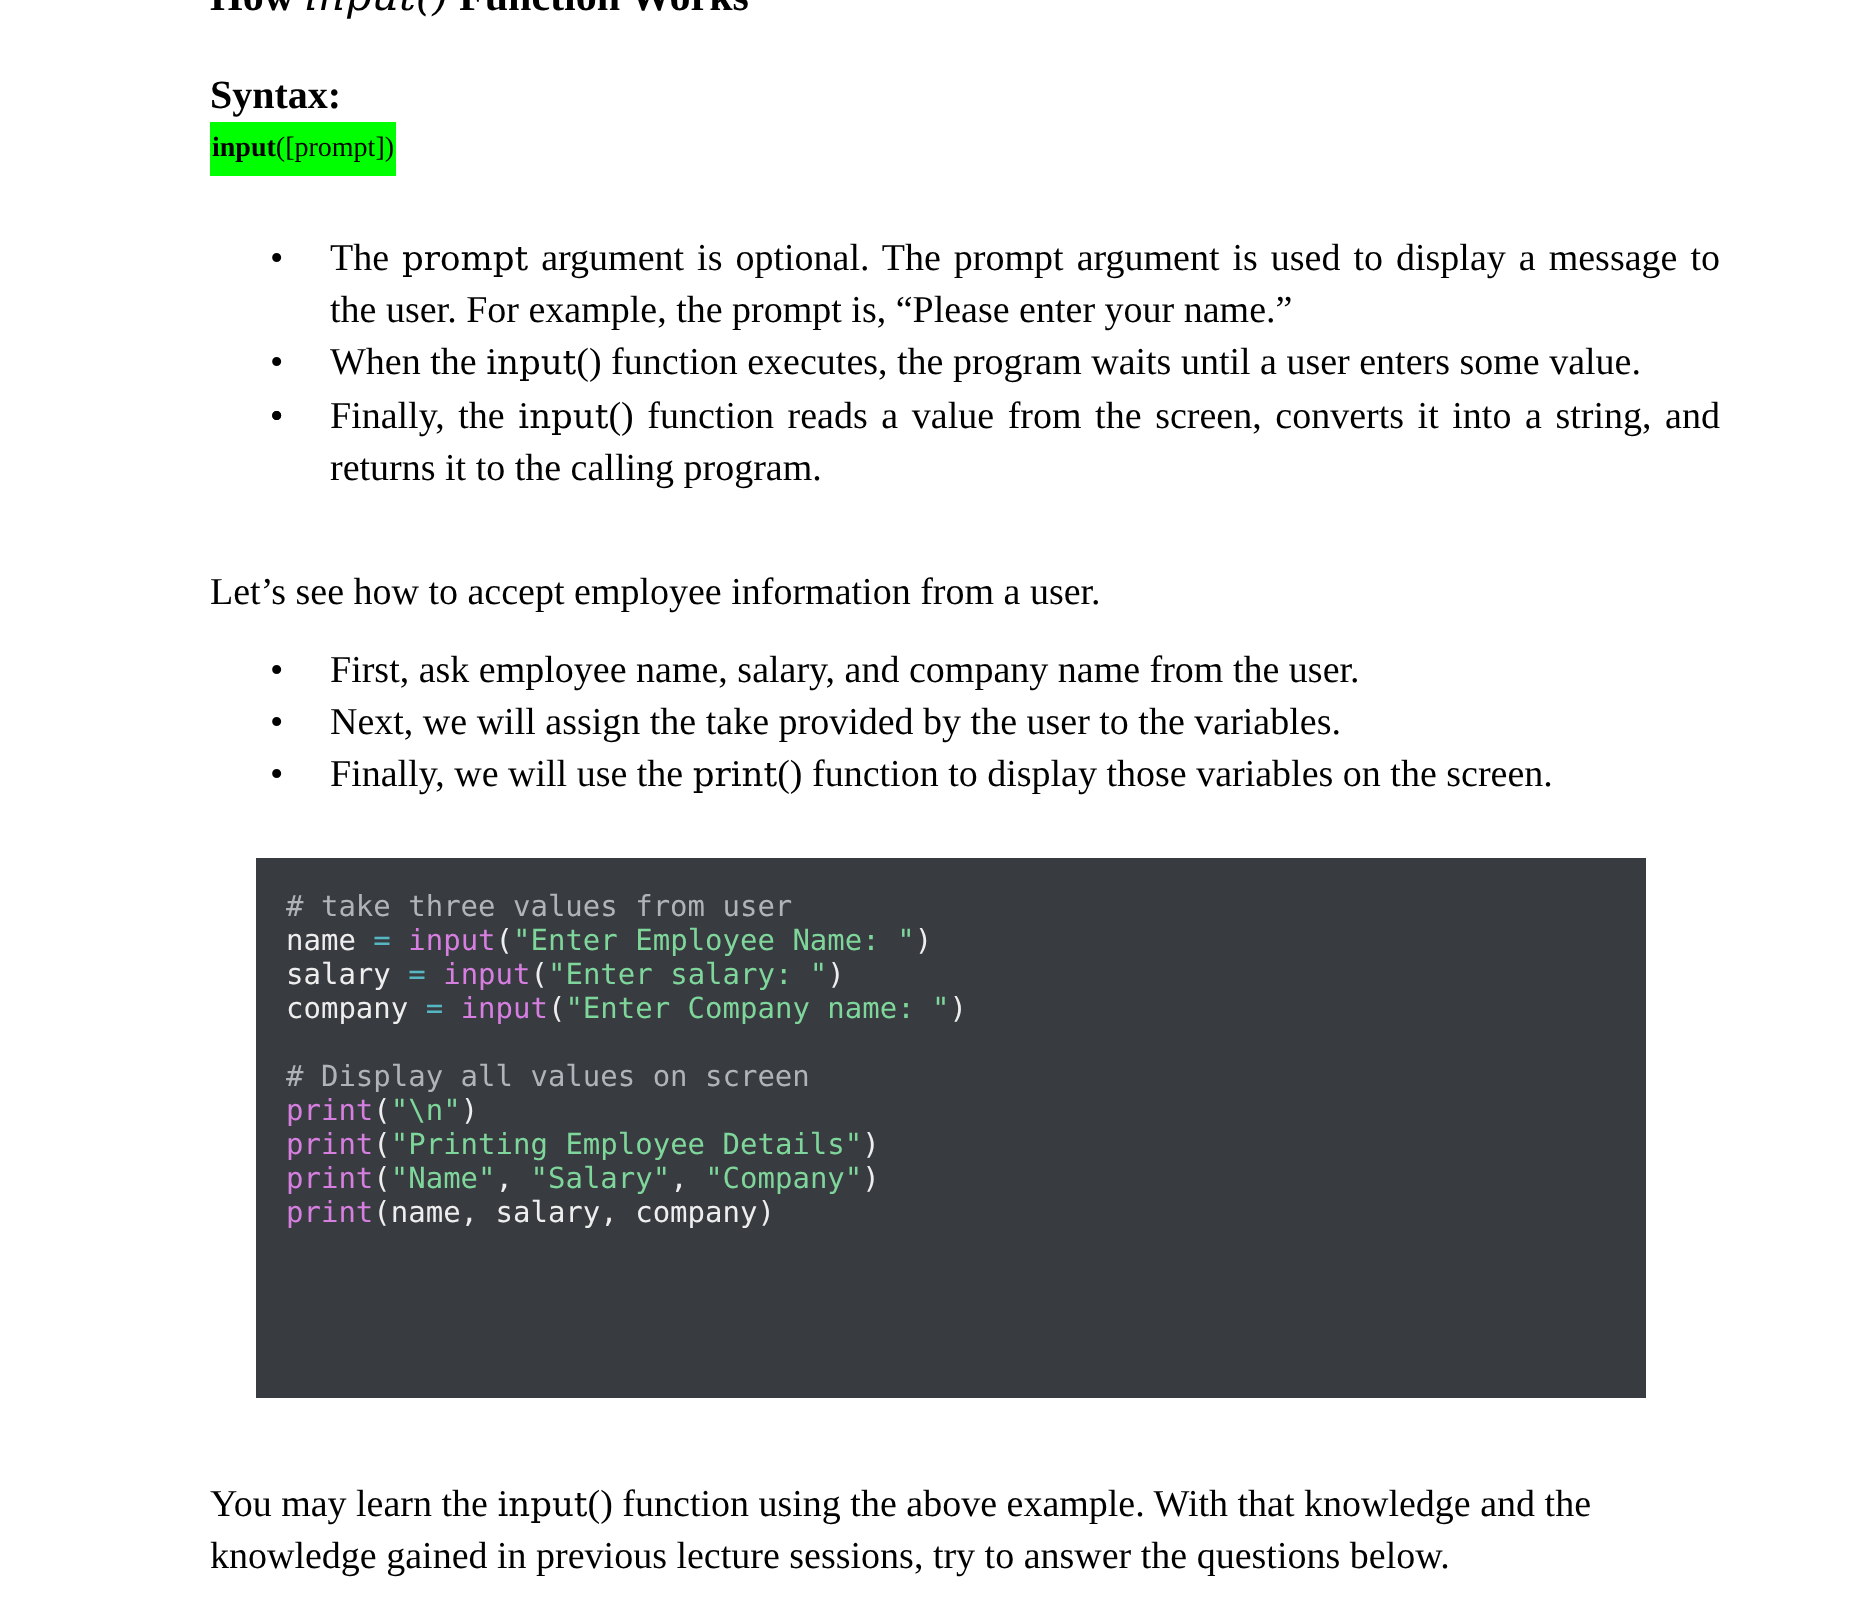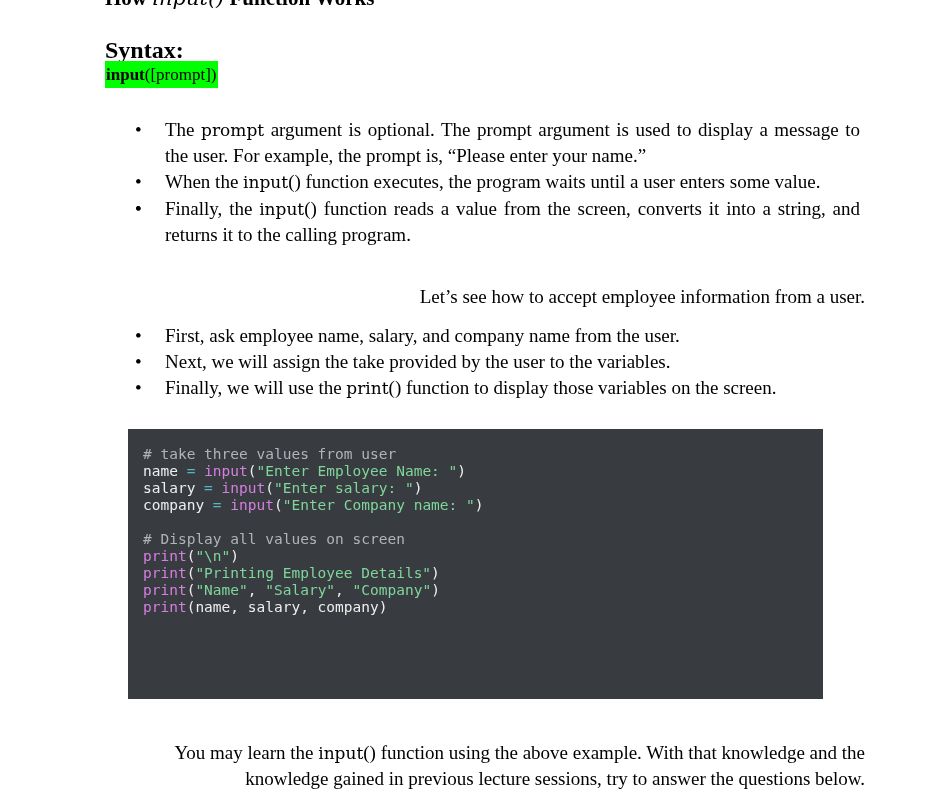--- a/index.html
+++ b/index.html
@@ -1,29 +1,29 @@
 <!DOCTYPE html>
 <html><head>
 <meta charset="utf-8">
 <style>
   html, body { margin: 0; padding: 0; background: #ffffff; }
   body { width: 927px; height: 800px; overflow: hidden; position: relative;
          font-family: "Liberation Serif", serif; color: #000; }
   .heading { position: absolute; left: 105px; top: -14px; font-size: 21px; font-weight: bold; white-space: nowrap; }
   .heading i { font-family: "DejaVu Serif", serif; font-weight: normal; font-style: italic; }
-  .syntax-label { position: absolute; left: 105px; top: 37px; font-size: 24px; font-weight: bold; }
-  .syntax-code { position: absolute; left: 105px; top: 61px; font-size: 17px; background: #00ff00; padding: 0 1px; line-height: 27px; }
+  .syntax-label { position: absolute; left: 105px; top: 37px; font-size: 20px; font-weight: bold; }
+  .syntax-code { position: absolute; left: 105px; top: 61px; font-size: 14px; background: #00ff00; padding: 0 1px; line-height: 27px; }
   .syntax-code b { font-weight: bold; }
   ul { list-style: none; margin: 0; padding: 0; position: absolute; left: 105px; width: 755px; }
   li { position: relative; padding-left: 60px; font-size: 19px; line-height: 25px; text-align: justify; }
   li .bullet { position: absolute; left: 30px; top: 0; font-size: 19px; }
   .m { font-family: "DejaVu Serif", serif; font-size: 17px; }
   .list1 { top: 117px; }
   .list1 li { margin-bottom: 1px; }
-  .para { position: absolute; left: 105px; font-size: 19px; line-height: 25px; width: 760px; text-align: right; }
+  .para { position: absolute; left: 105px; font-size: 19px; line-height: 25px; width: 760px; }
   .list2 { top: 323px; }
   .list2 li { margin-bottom: 1px; }
   .code-block { position: absolute; left: 128px; top: 429px; width: 695px; height: 270px; background: #383b40; }
   .code-block pre { margin: 0; padding: 17px 15px; font-family: "DejaVu Sans Mono", monospace; font-size: 14.5px; line-height: 17px; color: #e6e6e6; }
   .c-com { color: #b0b3b8; }
   .c-fn { color: #d67fe0; }
   .c-str { color: #7fd69a; }
   .c-op { color: #56b6c2; }
   .c-txt { color: #eeeeee; }
 </style>

